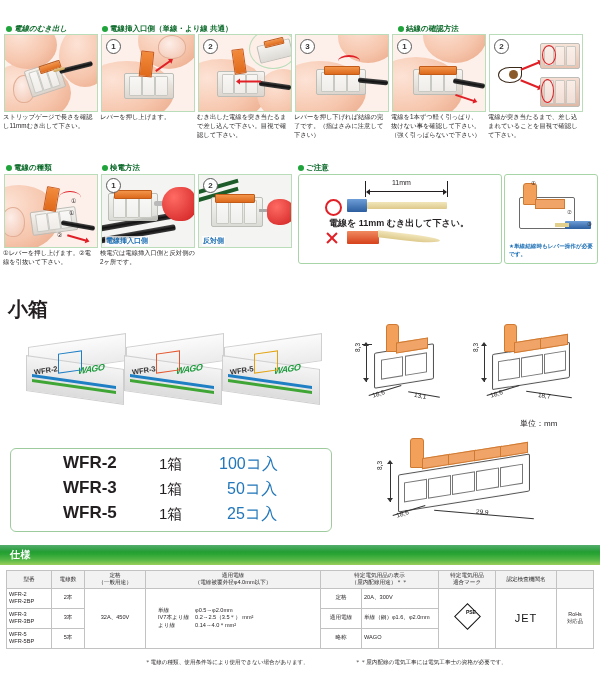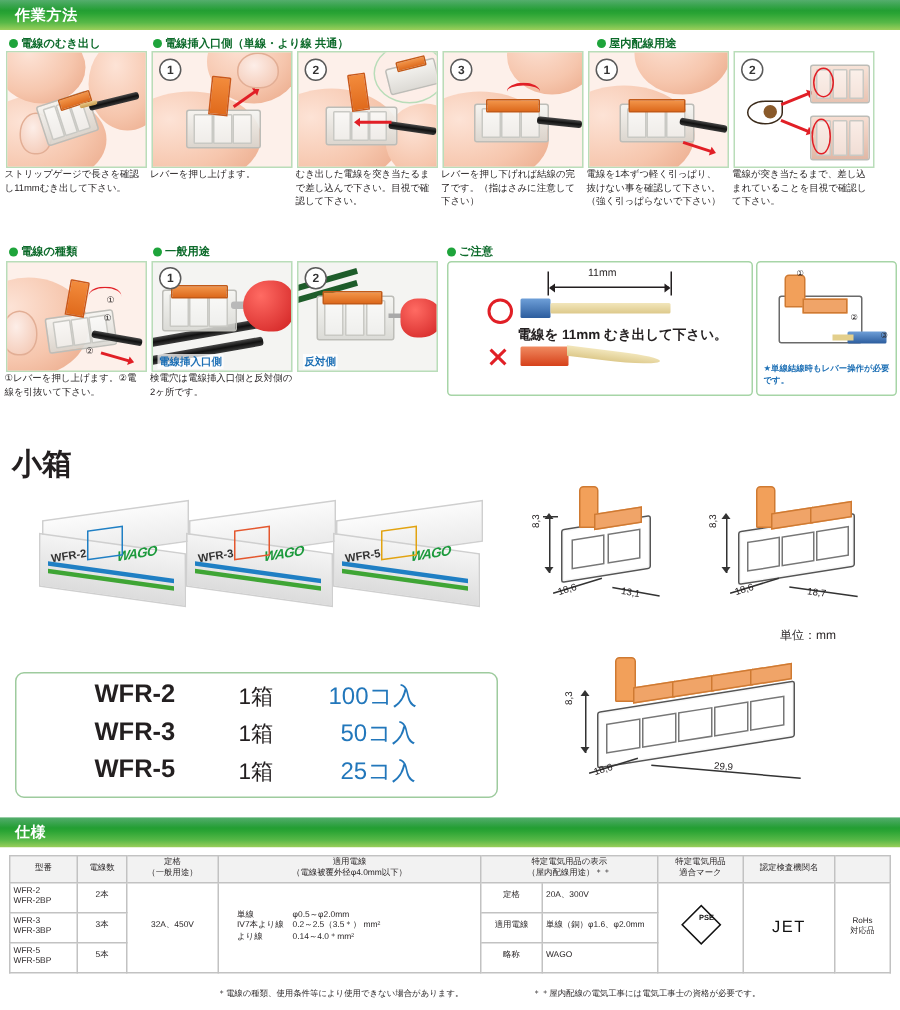--- a/index.html
+++ b/index.html
@@ -164,33 +164,29 @@
     font-size:5px;line-height:1.05;font-weight:bold;color:#111;text-align:center;
   }
   .footnote{position:absolute;font-size:5.6px;color:#231f20;}
   .starnote{position:absolute;font-size:5.6px;font-weight:bold;color:#1c6fb5;line-height:1.35;}
 </style>
 </head>
 <body>
 
 <div class="wrap">
 
-  <div class="sec-head" style="top:0;">
-    <div class="shine"></div>
-    <div class="cap">作業方法</div>
-  </div>
-
-  <div class="bullet" style="left:6px;top:24px;">
+
+  <div class="bullet" style="left:6px;top:24px;font-style:italic;">
     <span class="dot"></span><span>電線のむき出し</span>
   </div>
   <div class="bullet" style="left:102px;top:24px;">
     <span class="dot"></span><span>電線挿入口側（単線・より線 共通）</span>
   </div>
   <div class="bullet" style="left:398px;top:24px;">
-    <span class="dot"></span><span>屋内配線用途</span>
+    <span class="dot"></span><span>結線の確認方法</span>
   </div>
 
   <div class="photo" style="left:4px;top:34px;width:92px;height:76px;">
     <div class="skin" style="left:-20px;top:28px;width:86px;height:60px;"></div>
     <div class="skin" style="left:-6px;top:-14px;width:58px;height:48px;"></div>
     <div class="skin" style="left:54px;top:-10px;width:52px;height:62px;"></div>
     <div class="nail" style="left:8px;top:40px;width:20px;height:26px;"></div>
     <div class="conn" style="left:22px;top:30px;width:34px;height:26px;transform:rotate(-18deg);">
       <div class="cell" style="left:3px;"></div>
       <div class="cell" style="left:12px;"></div>
@@ -285,21 +281,21 @@
       <div class="cell" style="left:25px;"></div>
     </div>
     <div style="position:absolute;left:51px;top:44px;width:11px;height:22px;border:1.2px solid #e11f26;border-radius:50%;"></div>
   </div>
   <div class="cap-txt" style="left:488px;top:113px;width:92px;">電線が突き当たるまで、差し込まれていることを目視で確認して下さい。</div>
 
   <div class="bullet" style="left:6px;top:163px;">
     <span class="dot"></span><span>電線の種類</span>
   </div>
   <div class="bullet" style="left:102px;top:163px;">
-    <span class="dot"></span><span>一般用途</span>
+    <span class="dot"></span><span>検電方法</span>
   </div>
   <div class="bullet" style="left:298px;top:163px;">
     <span class="dot"></span><span>ご注意</span>
   </div>
 
   <div class="photo" style="left:4px;top:174px;width:92px;height:72px;">
     <div class="skin" style="left:-26px;top:10px;width:80px;height:66px;"></div>
     <div class="nail" style="left:-4px;top:32px;width:22px;height:28px;"></div>
     <div class="conn" style="left:26px;top:34px;width:44px;height:22px;transform:rotate(-8deg);">
       <div class="cell" style="left:4px;"></div>
@@ -349,21 +345,21 @@
 
   <div class="cbox" style="left:298px;top:174px;width:202px;height:88px;">
     <div class="dimtick" style="left:66px;top:6px;height:16px;"></div>
     <div class="dimtick" style="left:148px;top:6px;height:16px;"></div>
     <div class="dimline" style="left:68px;top:16px;width:79px;"></div>
     <div class="dimtxt" style="left:93px;top:4px;font-size:7px;">11mm</div>
 
     <div class="okmark" style="left:26px;top:24px;"></div>
     <div style="position:absolute;left:48px;top:24px;width:20px;height:13px;background:linear-gradient(to bottom,#6e9fd8,#2c5d9e);border-radius:1px;"></div>
     <div style="position:absolute;left:68px;top:27px;width:80px;height:7px;background:linear-gradient(to bottom,#f2e6bb,#ddc98b);border-radius:1px;"></div>
-    <div class="ctext" style="left:46px;top:42px;">電線を 11mm むき出して下さい。</div>
+    <div class="ctext" style="left:30px;top:42px;">電線を 11mm むき出して下さい。</div>
 
     <div class="xmark" style="left:26px;top:56px;"></div>
     <div style="position:absolute;left:48px;top:56px;width:32px;height:13px;background:linear-gradient(to bottom,#f08a60,#d6411a);border-radius:1px;"></div>
     <div style="position:absolute;left:79px;top:59px;width:62px;height:7px;background:linear-gradient(to bottom,#f2e6bb,#ddc98b);border-radius:0 40% 60% 0;transform:skewY(7deg);"></div>
   </div>
 
   <div class="cbox" style="left:504px;top:174px;width:92px;height:88px;">
     <div style="position:absolute;left:14px;top:22px;width:54px;height:30px;border:1.2px solid #6a6a6a;border-radius:2px;background:#fff;"></div>
     <div style="position:absolute;left:18px;top:8px;width:12px;height:20px;background:#f2a05a;border:1px solid #cf7a32;border-radius:3px 3px 1px 1px;"></div>
     <div style="position:absolute;left:30px;top:24px;width:28px;height:8px;background:#f0a468;border:1px solid #cf7a32;"></div>

